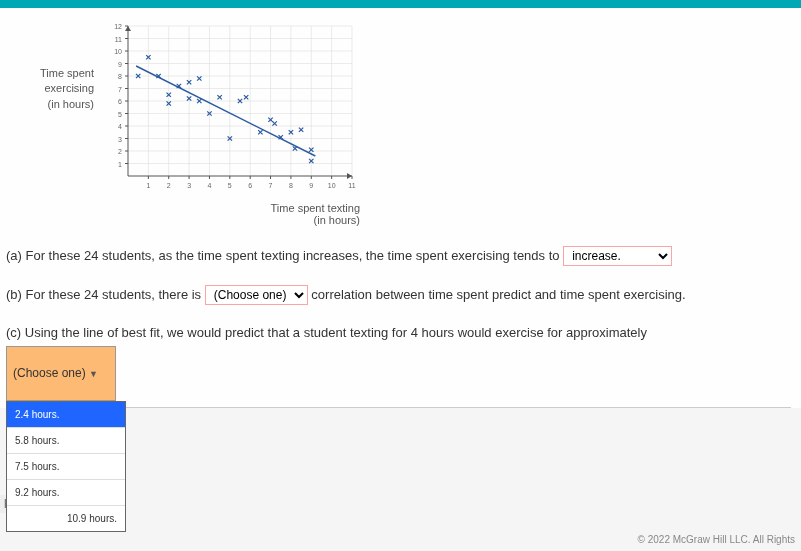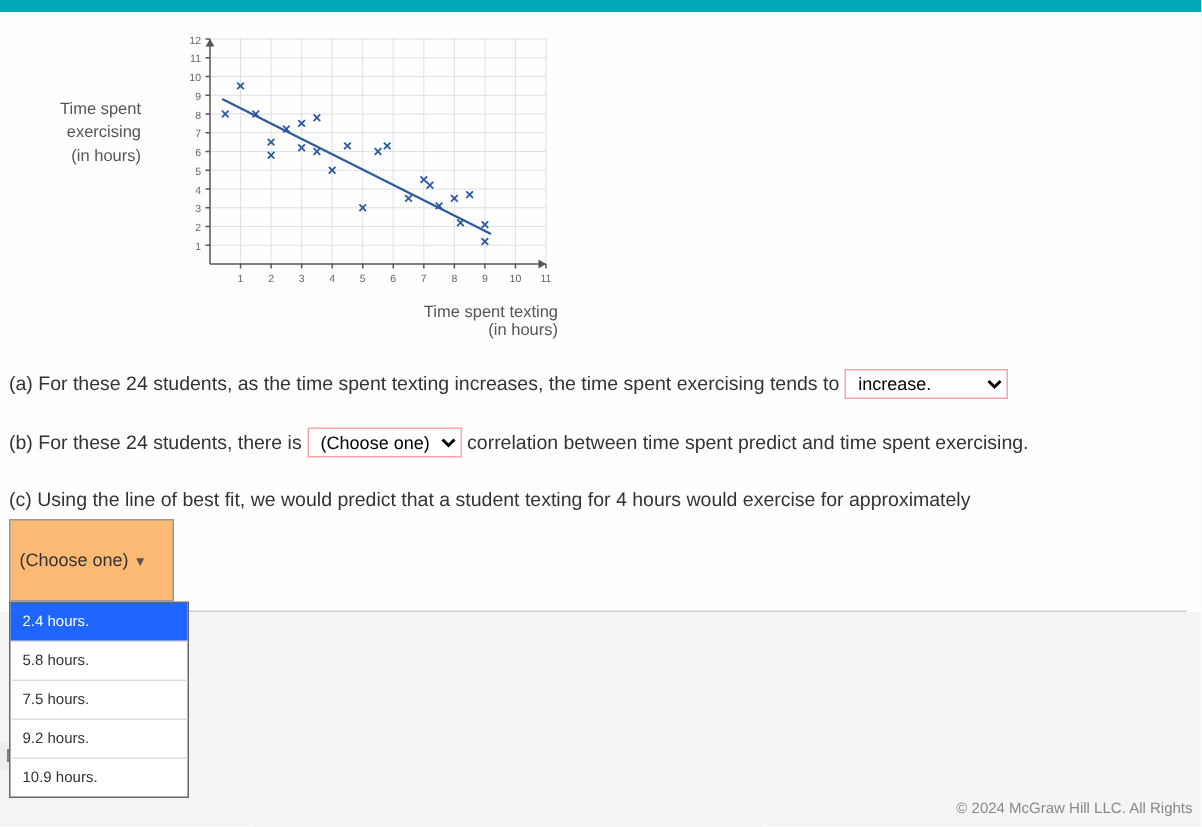--- a/index.html
+++ b/index.html
@@ -18,21 +18,20 @@
     background: #00a8b5;
   }
   .content {
     background: #fefefe;
     padding: 0;
   }
   .chart-area {
     display: flex;
     align-items: flex-start;
     padding: 10px 0 0 40px;
-    gap: 12px;
   }
   .ylabel {
     font-size: 11px;
     color: #555;
     text-align: right;
     padding-right: 6px;
     margin-top: 48px;
     line-height: 1.4;
   }
   .plot-wrap { position: relative; }
@@ -76,21 +75,21 @@
     background:#fff;
     min-width:120px;
     z-index:10;
   }
   .dd-item {
     padding:3px 8px;
     font-size:10px;
     cursor:pointer;
     border-bottom:1px solid #ddd;
   }
-  .dd-item:last-child { border-bottom:none; }
+  .dd-item:last-child { border-bottom:none;text-align:right; }
   .dd-item.sel {
     background:#1e66ff;
     color:#fff;
   }
   .side-label {
     position:absolute;
     left:0;
     bottom:38px;
     font-size:12px;
     color:#666;
@@ -280,13 +279,13 @@
             <div class="dd-item">10.9 hours.</div>
           </div>
       </span>
       <hr class="hr">
     </div>
 
   </div>
 </div>
 
 <div class="side-label">lanati</div>
-<div class="footer">© 2024 McGraw Hill LLC. All Rights</div>
+<div class="footer">© 2022 McGraw Hill LLC. All Rights</div>
 
 </body></html>

